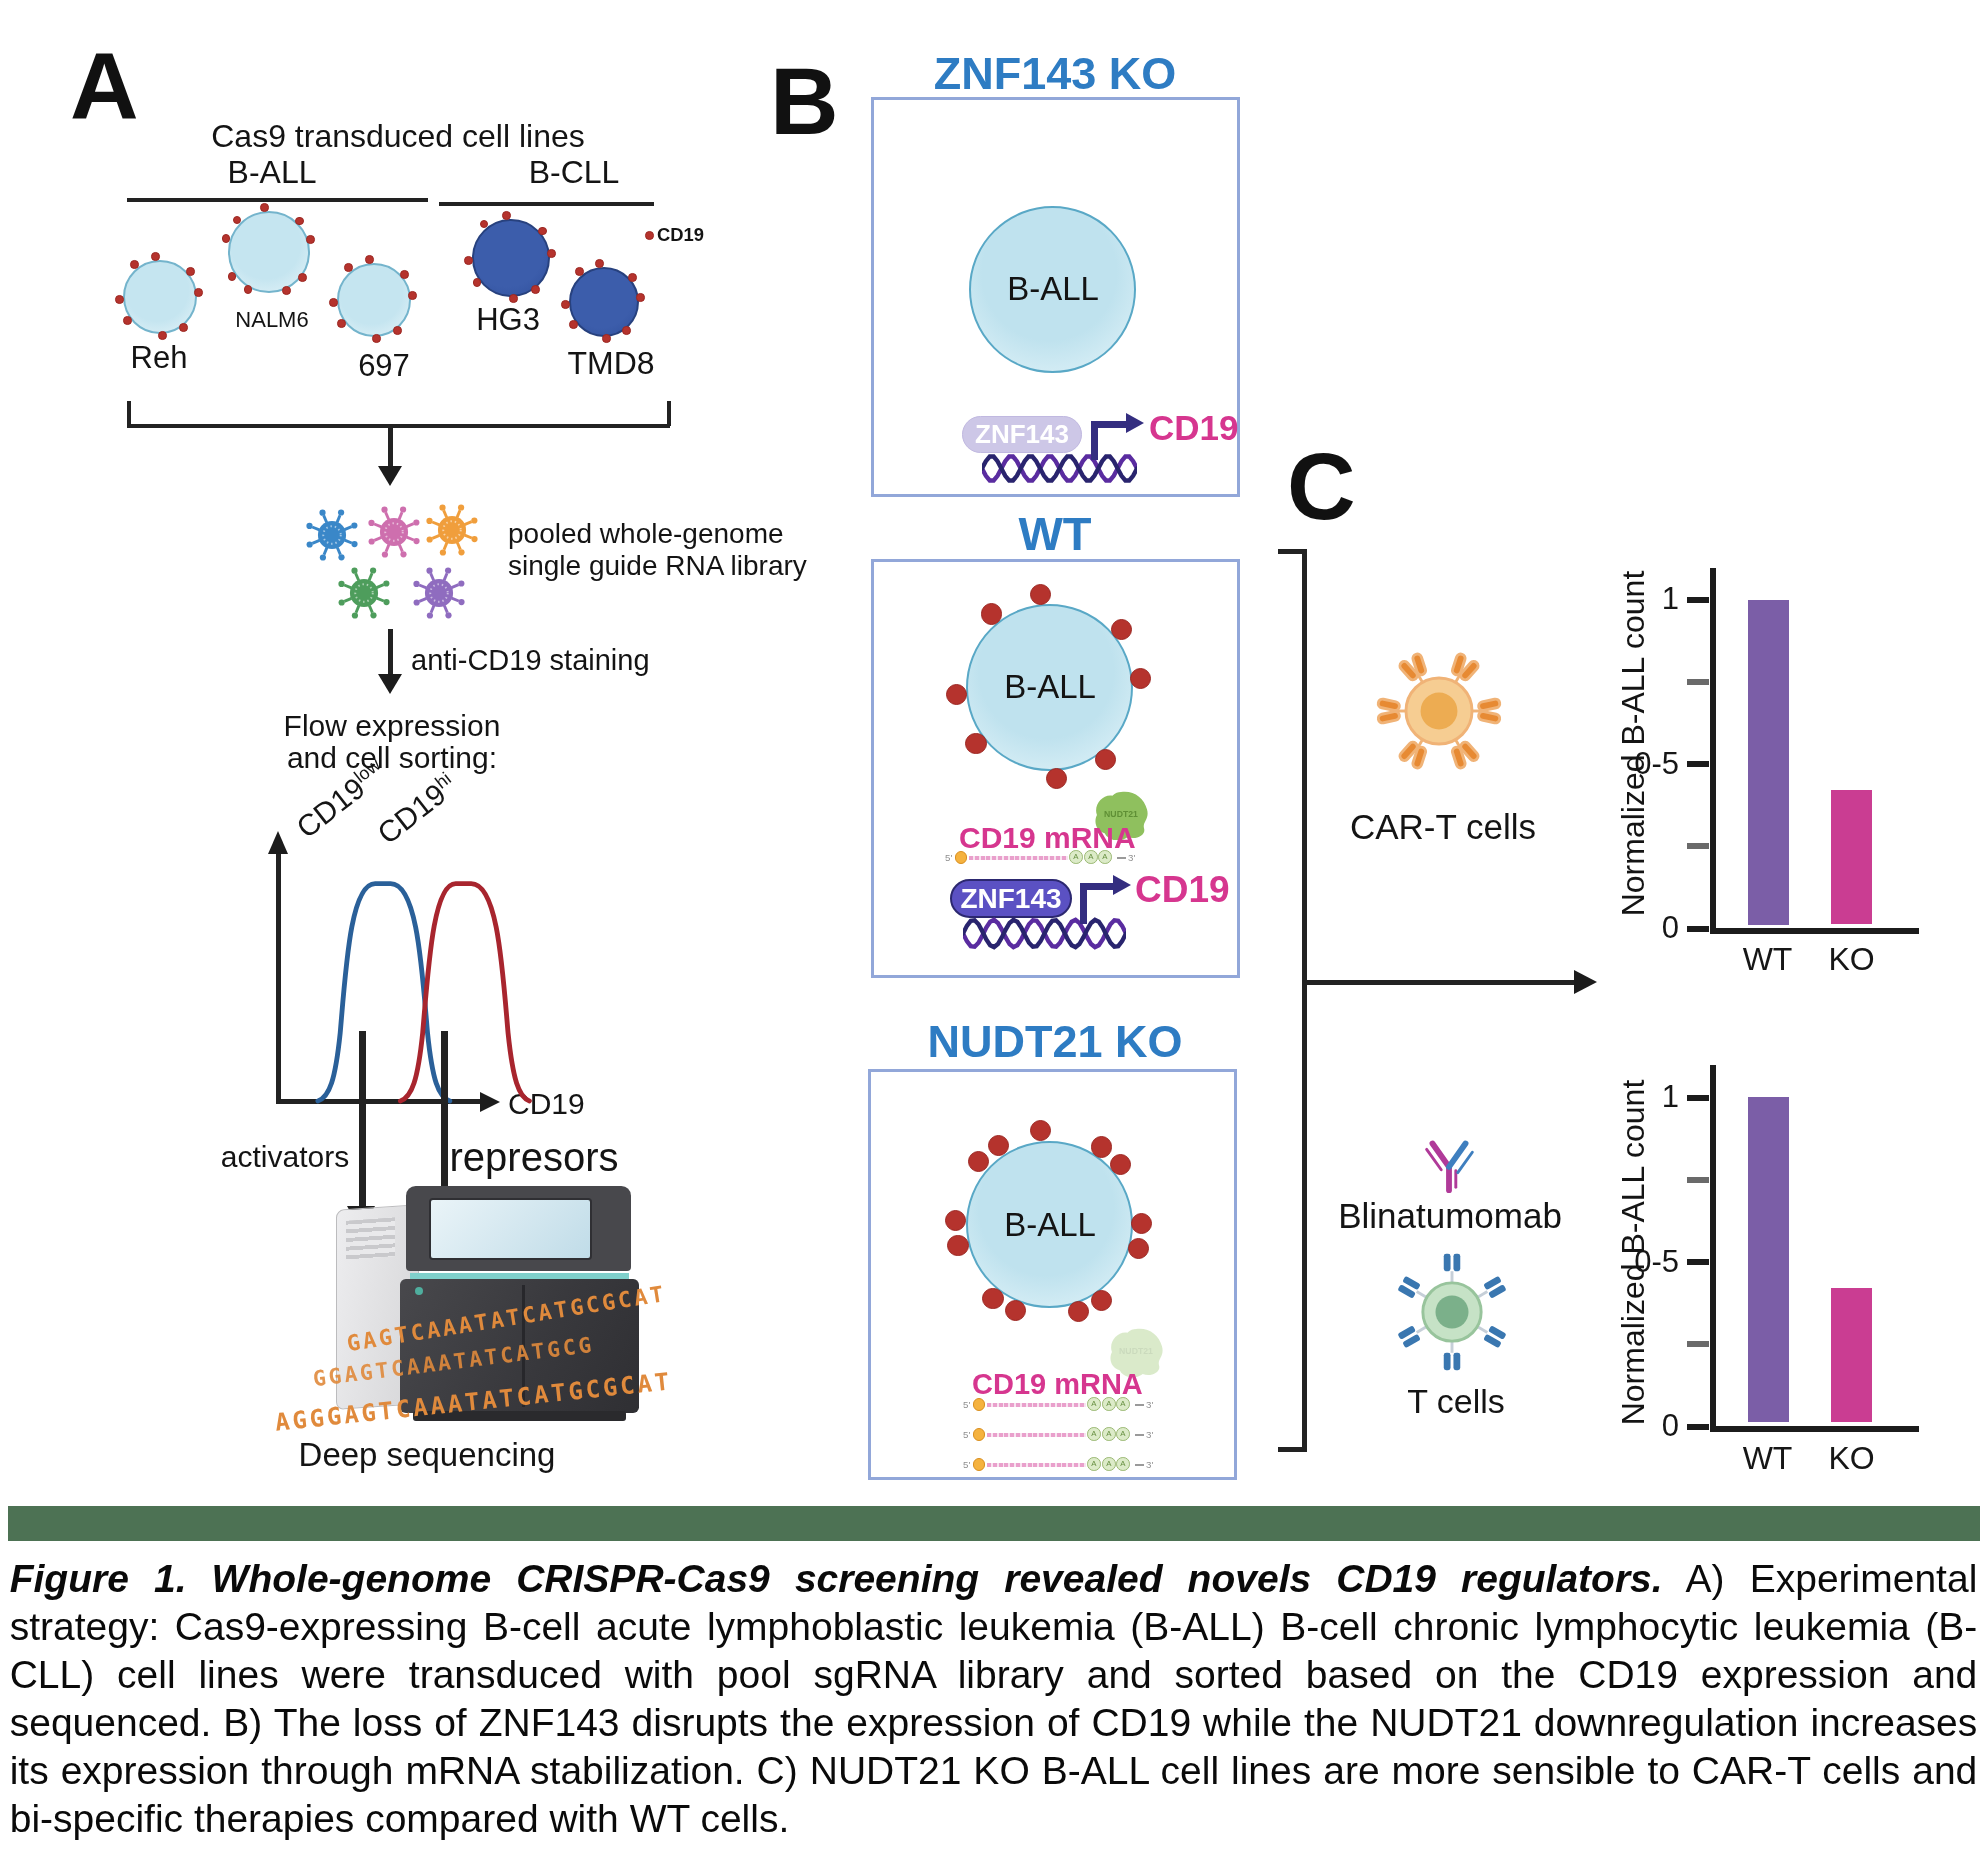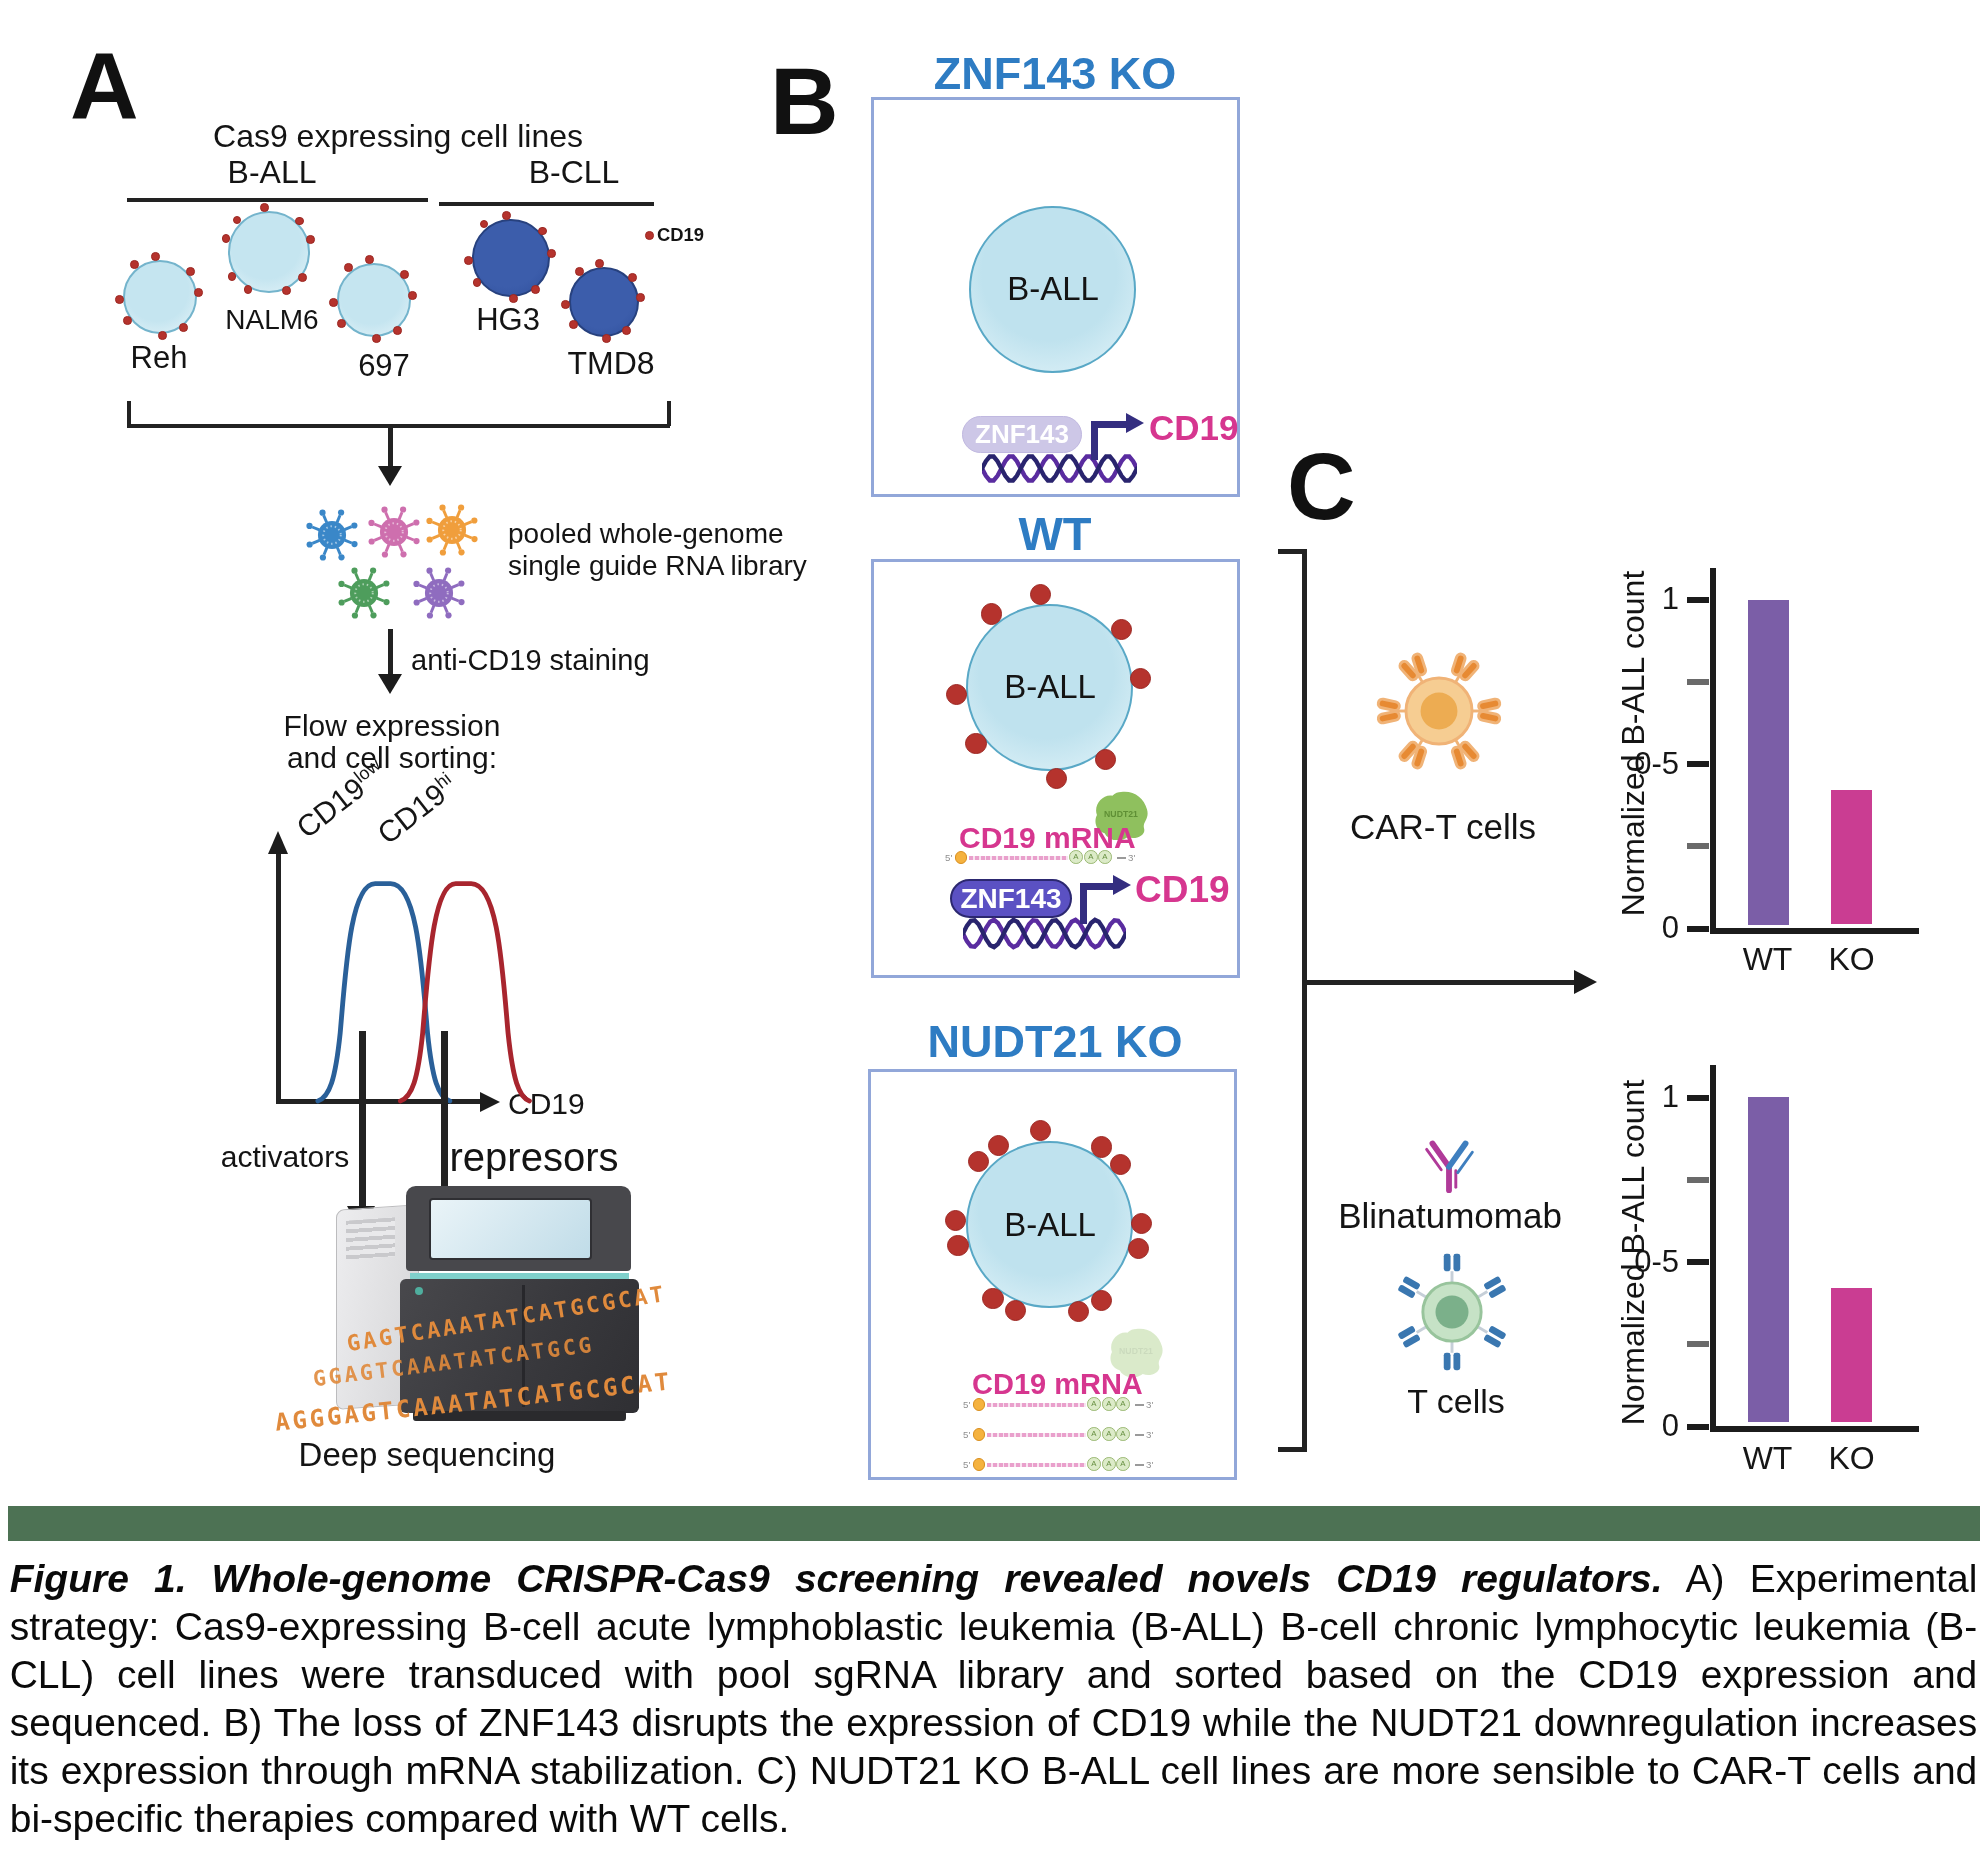--- a/index.html
+++ b/index.html
@@ -45,21 +45,21 @@
   .dna-read{position:absolute;font-family:"DejaVu Sans Mono",monospace;font-weight:700;color:#e08a3c;letter-spacing:2.9px;white-space:nowrap}
   .tick-label{position:absolute;text-align:right;font-size:31px;color:#161616}
   .cat-label{position:absolute;text-align:center;font-size:32px;color:#161616}
 </style>
 </head>
 <body>
 
 <div id="stage">
 
   <div class="big-letter" style="left:70px;top:39px">A</div>
-  <div class="cxy" style="left:398px;top:136px;font-size:32px">Cas9 expressing cell lines</div>
+  <div class="cxy" style="left:398px;top:136px;font-size:32px">Cas9 transduced cell lines</div>
   <div class="cxy" style="left:272px;top:172px;font-size:32px">B-ALL</div>
   <div class="cxy" style="left:574px;top:172px;font-size:32px">B-CLL</div>
   <div class="hline" style="left:127px;top:198px;width:301px;height:3.9px"></div>
   <div class="hline" style="left:439px;top:202px;width:215px;height:3.9px"></div>
 
   <div class="cell light dot-ring" style="left:123px;top:260px;width:74px;height:74px">
       <span class="cd19-dot" style="left: 26px; top: -10px; width: 8.7px; height: 8.7px;"></span>
       <span class="cd19-dot" style="left: 61px; top: 5.1px; width: 8.7px; height: 8.7px;"></span>
       <span class="cd19-dot" style="left: 69px; top: 26px; width: 8.7px; height: 8.7px;"></span>
       <span class="cd19-dot" style="left: 54px; top: 61px; width: 8.7px; height: 8.7px;"></span>
@@ -104,21 +104,21 @@
       <span class="cd19-dot" style="left: 57px; top: 4.4px; width: 8.7px; height: 8.7px;"></span>
       <span class="cd19-dot" style="left: 65px; top: 24px; width: 8.7px; height: 8.7px;"></span>
       <span class="cd19-dot" style="left: 51px; top: 57px; width: 8.7px; height: 8.7px;"></span>
       <span class="cd19-dot" style="left: 31px; top: 65px; width: 8.7px; height: 8.7px;"></span>
       <span class="cd19-dot" style="left: -2.2px; top: 51px; width: 8.7px; height: 8.7px;"></span>
       <span class="cd19-dot" style="left: -10px; top: 31px; width: 8.7px; height: 8.7px;"></span>
       <span class="cd19-dot" style="left: 4.4px; top: -2.2px; width: 8.7px; height: 8.7px;"></span>
     </div>
 
   <div class="cxy" style="left:159px;top:358px;font-size:31px">Reh</div>
-  <div class="cxy" style="left:272px;top:320px;font-size:28px">NALM6</div>
+  <div class="cxy" style="left:272px;top:320px;font-size:22px">NALM6</div>
   <div class="cxy" style="left:384px;top:366px;font-size:31px">697</div>
   <div class="cxy" style="left:508px;top:320px;font-size:31px">HG3</div>
   <div class="cxy" style="left:611px;top:363px;font-size:32px">TMD8</div>
 
   <span class="cd19-dot" style="left:645px;top:231px;width:8.7px;height:8.7px"></span>
   <div class="abs" style="left:657px;top:224px;font-size:18.4px;font-weight:600">CD19</div>
 
   <div class="hline" style="left:127px;top:424px;width:543px;height:3.9px"></div>
   <div class="vline" style="left:127px;top:401px;width:3.9px;height:25px"></div>
   <div class="vline" style="left:667px;top:401px;width:3.9px;height:25px"></div>

